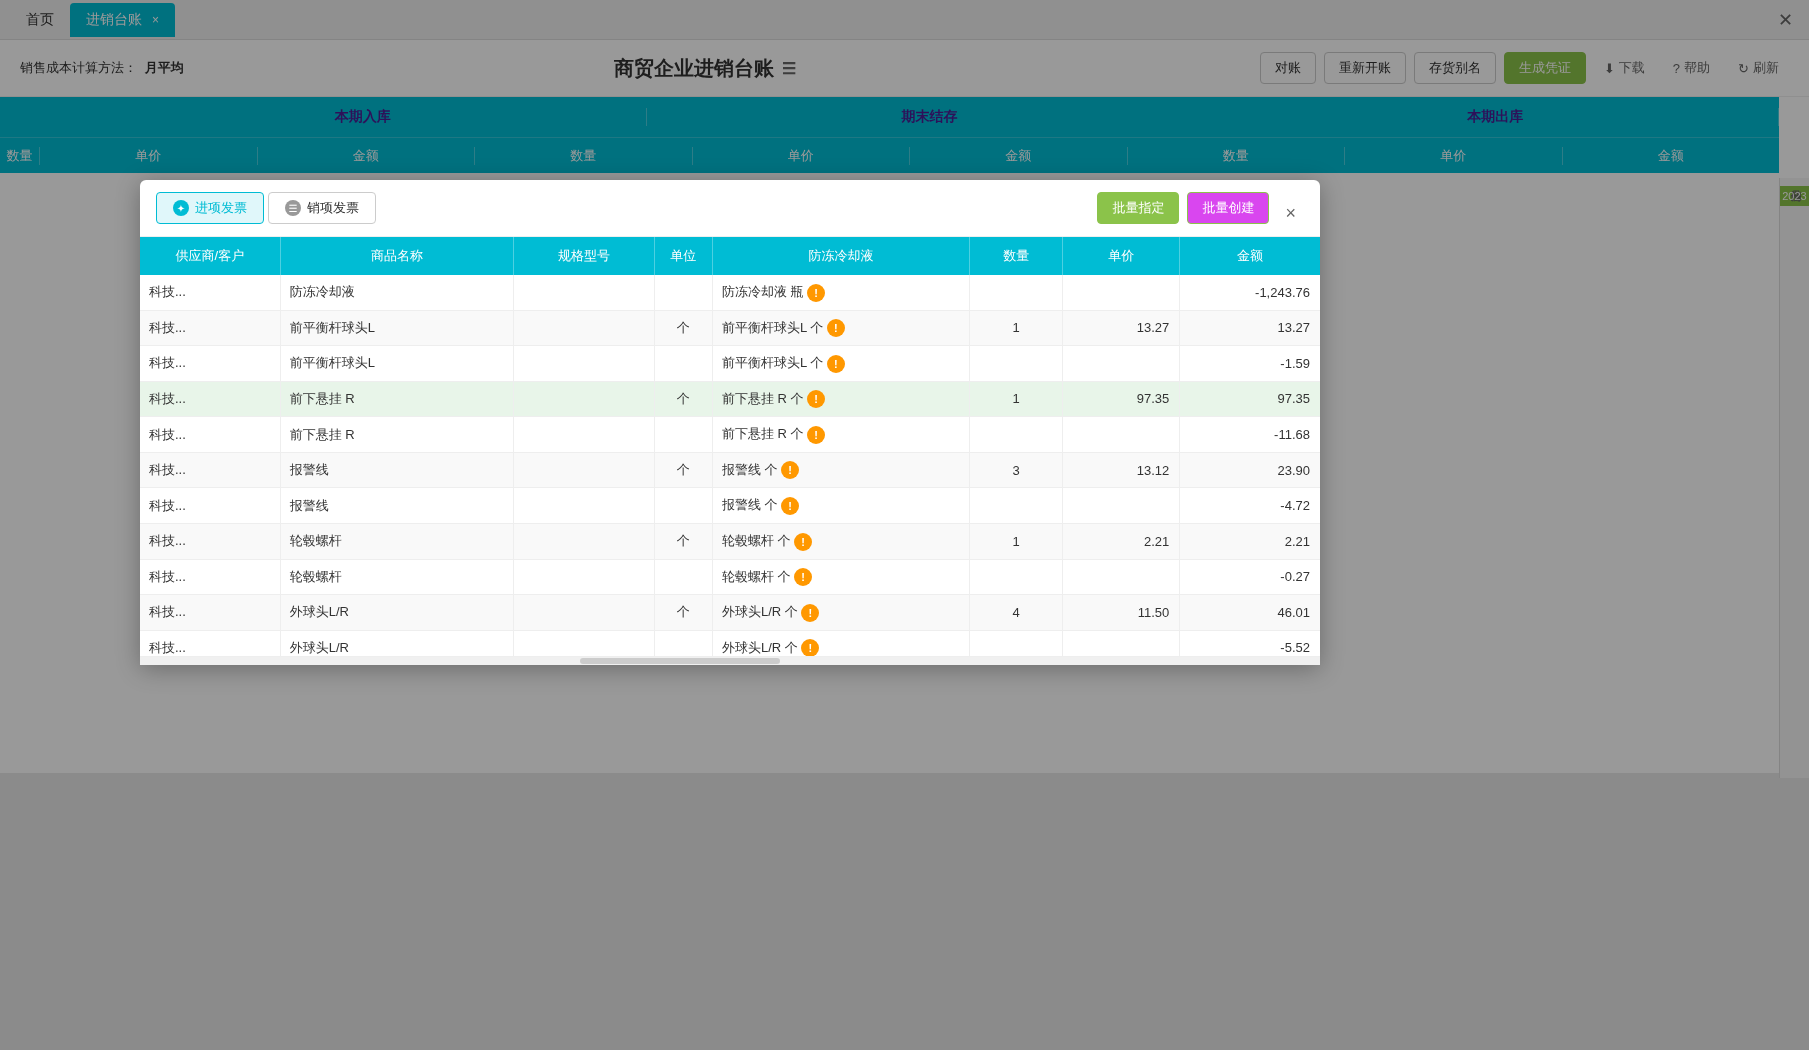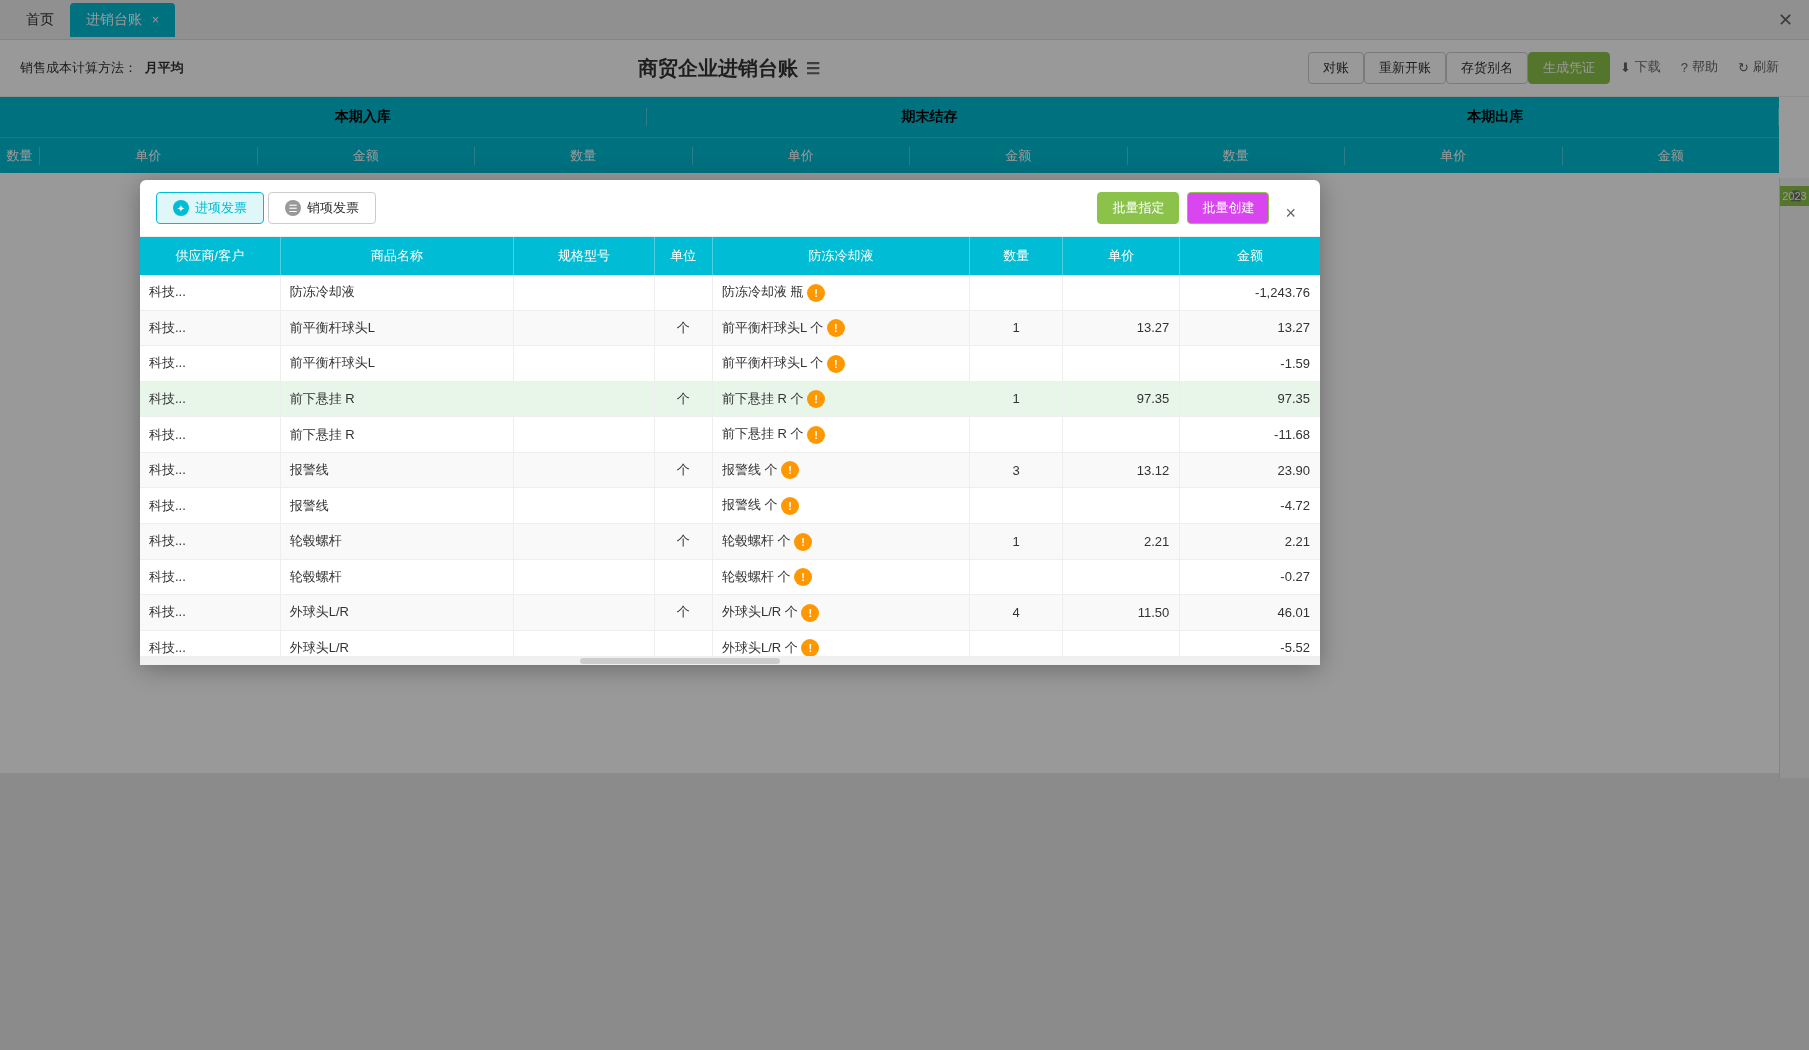--- a/index.html
+++ b/index.html
@@ -70,21 +70,22 @@
       font-size: 20px;
       font-weight: bold;
       color: #333;
       display: flex;
       align-items: center;
       justify-content: center;
       gap: 8px;
     }
     .toolbar-right {
       display: flex;
-      align-items: flex-start;
+      align-items: center;
+      gap: 8px;
       padding-left: 33px;
     }
     .btn {
       padding: 6px 14px;
       border: 1px solid #ccc;
       border-radius: 4px;
       cursor: pointer;
       font-size: 13px;
       background: #fff;
       color: #333;
@@ -325,21 +326,21 @@
         <span>?</span>
         <span>帮助</span>
       </button>
       <button class="btn-icon">
         <span>↻</span>
         <span>刷新</span>
       </button>
     </div>
   </div>
 
-  <div style="display:flex; background:#00bcd4; color:#000000; height:40px; align-items:center; margin-right:30px;">
+  <div style="display:flex; background:#00bcd4; color:#4c1d95; height:40px; align-items:center; margin-right:30px;">
     <div style="width:80px; min-width:80px; padding-left:8px; font-size:13px;"></div>
     <div style="flex:1; text-align:center; font-size:14px; font-weight:bold; border-right:1px solid rgba(255,255,255,0.3);">本期入库</div>
     <div style="flex:1; text-align:center; font-size:14px; font-weight:bold;">期末结存</div>
     <div style="flex:1; text-align:center; font-size:14px; font-weight:bold; border-right:1px solid rgba(255,255,255,0.3);">本期出库</div>
   </div>
 
   <div style="display:flex; background:#00bcd4; color:#fff; height:36px; align-items:center; border-top:1px solid rgba(255,255,255,0.2); margin-right:30px;">
     <div style="width:40px; min-width:40px; text-align:center; border-right:1px solid rgba(255,255,255,0.3); font-size:13px;">数量</div>
     <div style="flex:1; text-align:center; border-right:1px solid rgba(255,255,255,0.3); font-size:13px;">单价</div>
     <div style="flex:1; text-align:center; border-right:1px solid rgba(255,255,255,0.3); font-size:13px;">金额</div>

